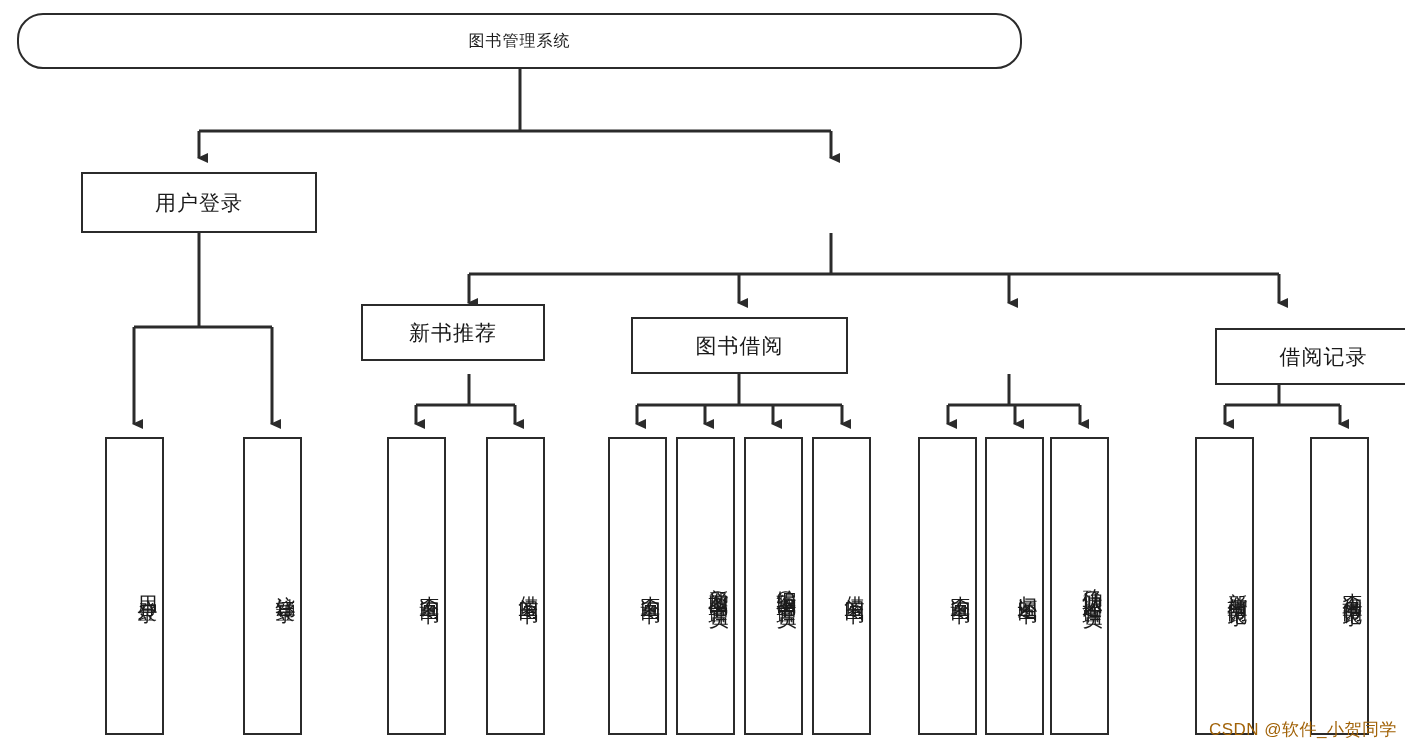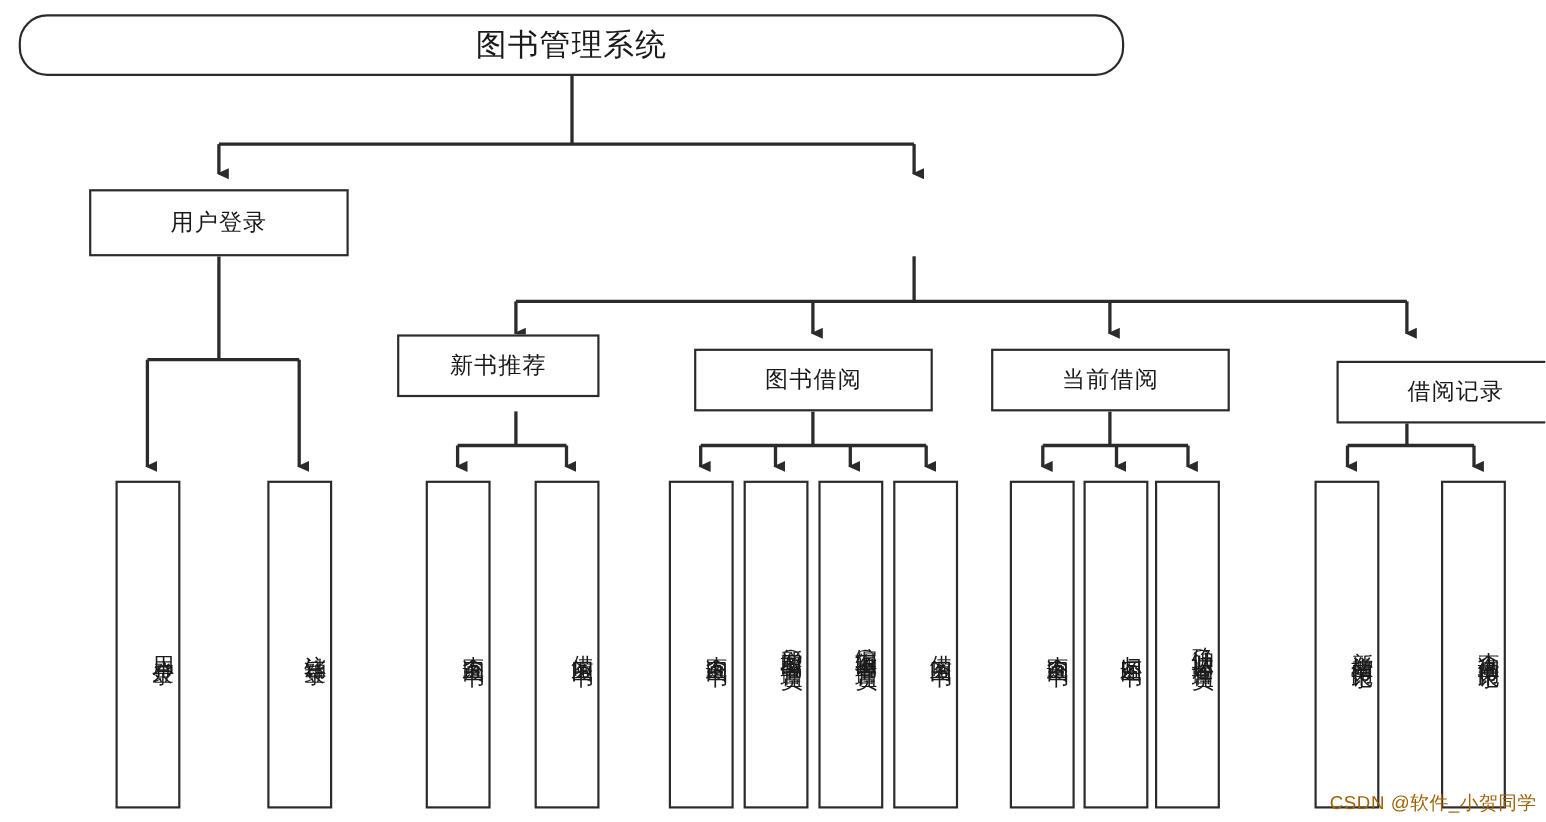--- a/index.html
+++ b/index.html
@@ -36,21 +36,21 @@
     justify-content: center;
     color: #1a1a1a;
     text-align: center;
   }
   .node.h {
     font-size: 21px;
     letter-spacing: 1px;
     line-height: 1.2;
   }
   .node.root {
-    font-size: 28px;
+    font-size: 16px;
     border-radius: 26px;
   }
   .node.v {
     font-size: 20px;
     writing-mode: vertical-rl;
     text-orientation: upright;
     letter-spacing: 3px;
     padding: 6px 0;
     align-items: flex-start;
     justify-content: center;
@@ -133,23 +133,20 @@
   <div class="node h" style="left:81px; top:172px; width:236px; height:61px;">
     <span>用户登录</span>
   </div>
 
   <div class="node h" style="left:361px; top:304px; width:184px; height:57px;">
     <span>新书推荐</span>
   </div>
   <div class="node h" style="left:631px; top:317px; width:217px; height:57px;">
     <span>图书借阅</span>
   </div>
-  <div class="node h" style="left:901px; top:317px; width:217px; height:57px;">
-    <span>当前借阅</span>
-  </div>
   <div class="node h" style="left:1171px; top:328px; width:217px; height:57px;margin-left:44px;">
     <span>借阅记录</span>
   </div>
 
   <div class="node v" style="left:105px; top:437px; width:59px; height:298px;">
     <span class="vtext">用户登录</span>
   </div>
   <div class="node v" style="left:243px; top:437px; width:59px; height:298px;">
     <span class="vtext">注销登录</span>
   </div>

